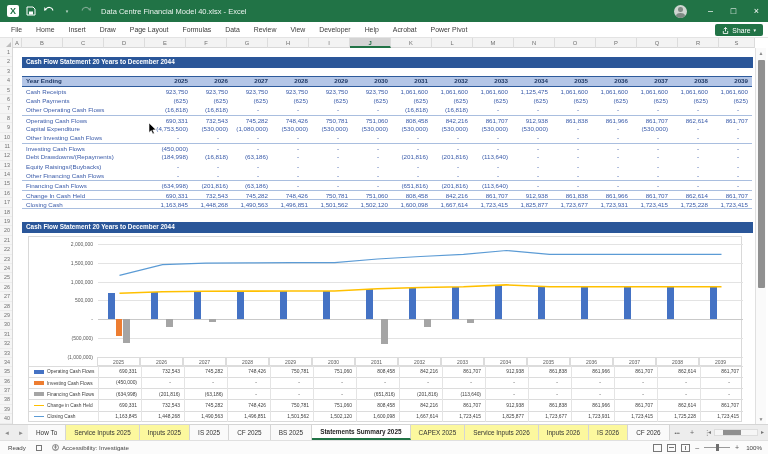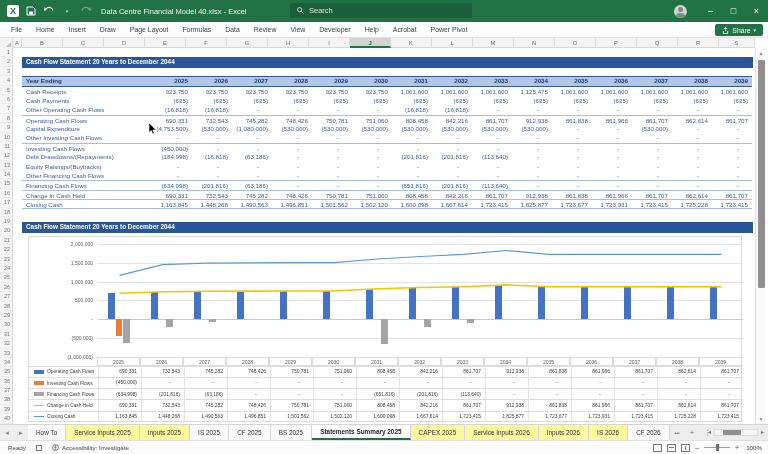--- a/index.html
+++ b/index.html
@@ -131,27 +131,20 @@
       </div>
       <div class="qicon" style="font-size:5px;color:#bcd6c7">▾</div>
       <div class="qicon">
         <svg width="11" height="10" viewBox="0 0 11 10">
             <path d="M9 3 C7 0.5 3 1 2 4.5" fill="none" stroke="#7ea892" stroke-width="1.1"></path>
             <path d="M10.5 1 L8.2 4 L11 4.8 Z" fill="#7ea892"></path>
           </svg>
       </div>
     </div>
     <div id="doc-title">Data Centre Financial Model 40.xlsx - Excel</div>
-    <div id="search-box">
-      <svg width="7" height="7" viewBox="0 0 8 8">
-          <circle cx="3" cy="3" r="2.4" fill="none" stroke="#d9e8df" stroke-width="1"></circle>
-          <line x1="5" y1="5" x2="7.5" y2="7.5" stroke="#d9e8df" stroke-width="1"></line>
-        </svg>
-      <span>Search</span>
-    </div>
     <div id="tb-right">
       <div id="avatar"></div>
       <div class="winbtn">–</div>
       <div class="winbtn">□</div>
       <div class="winbtn">×</div>
     </div>
   </div>
 
   <div id="menubar">
     <div id="menu-tabs">

